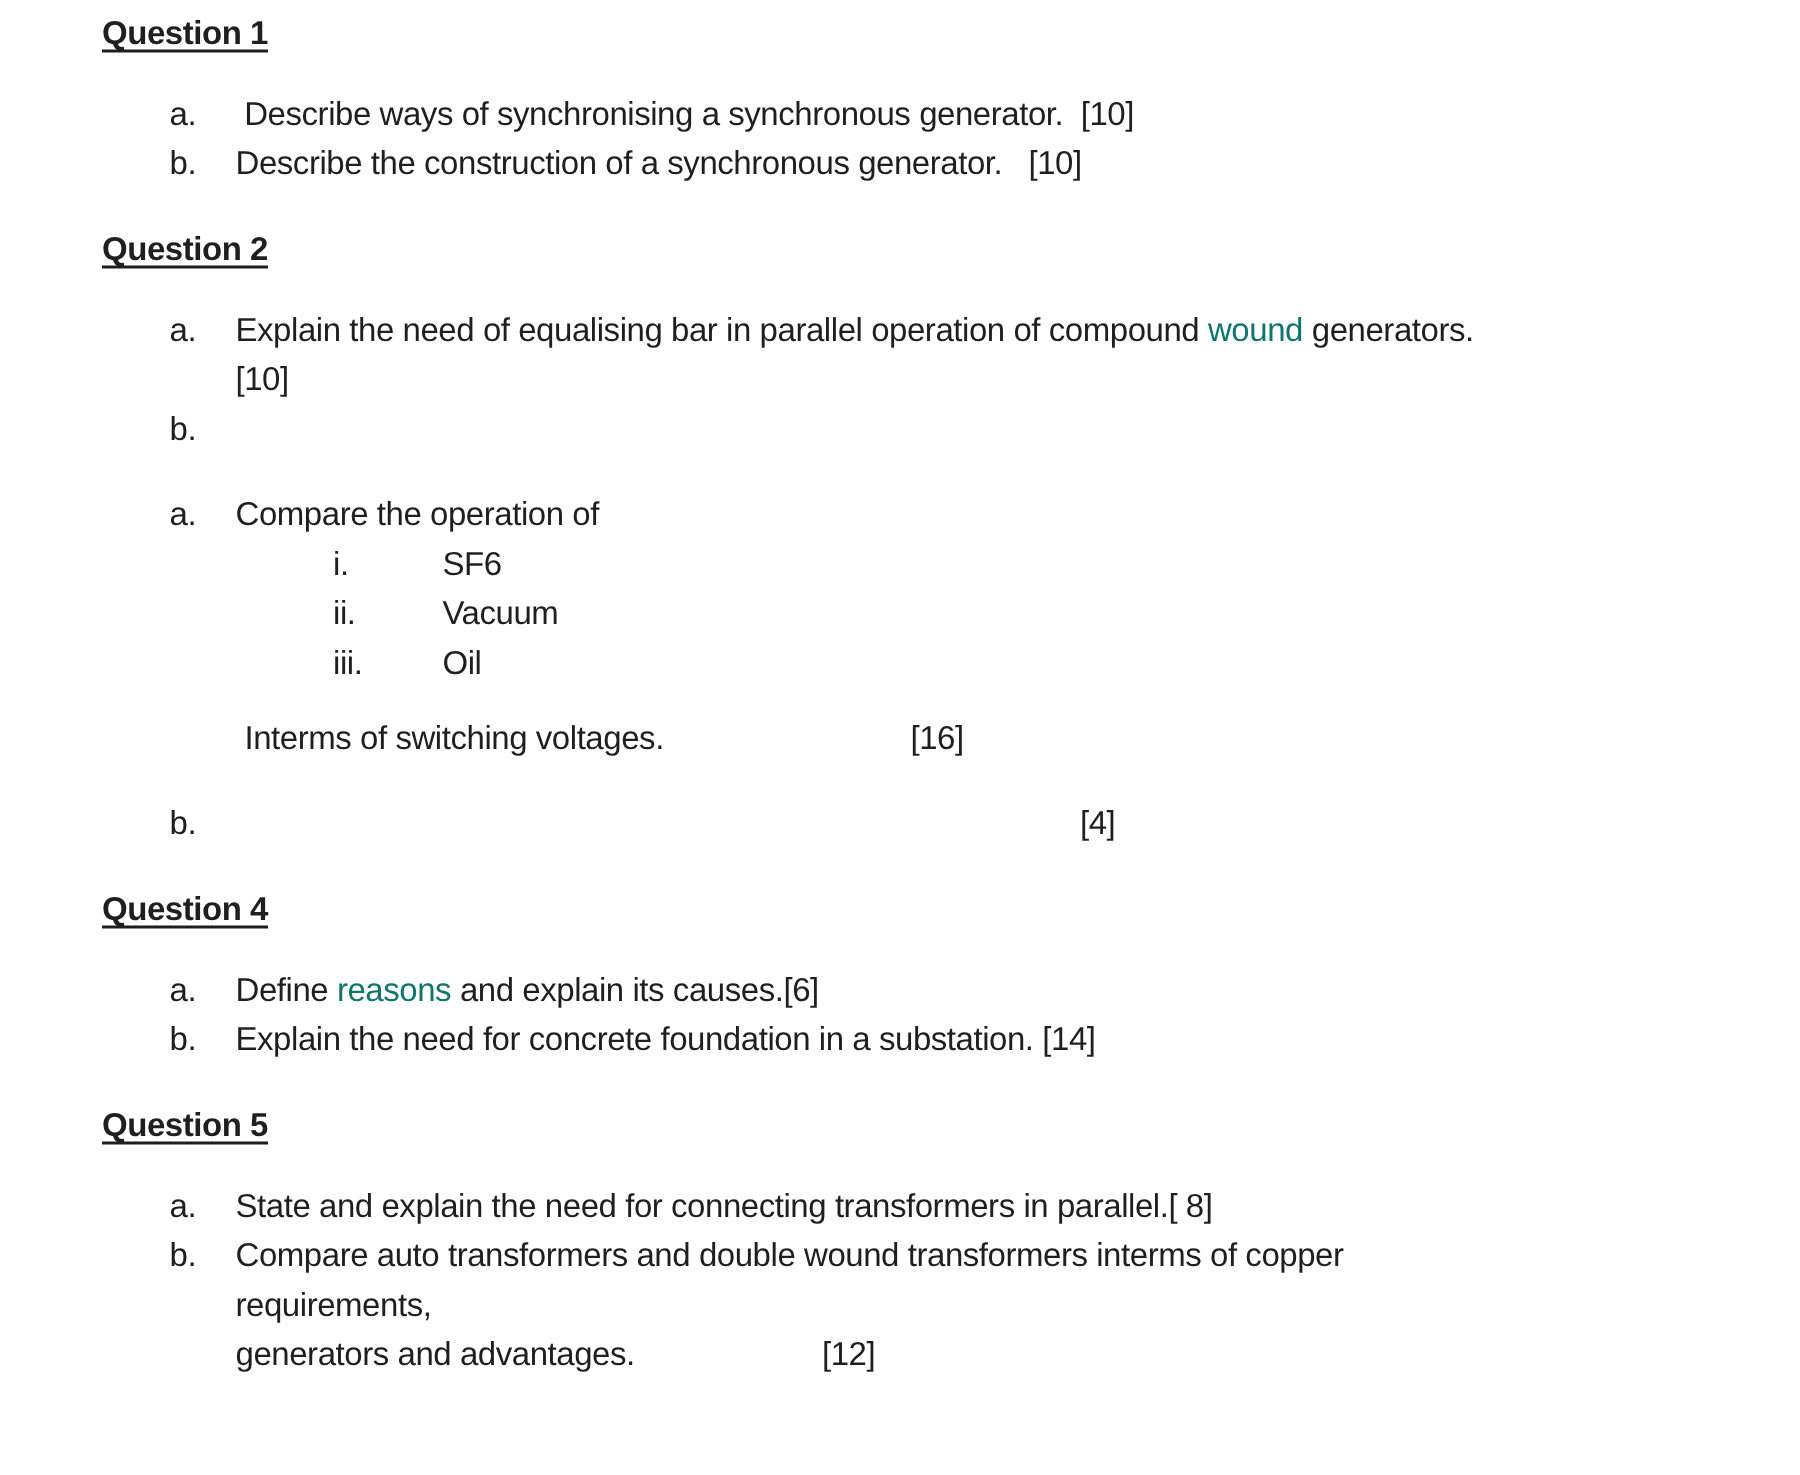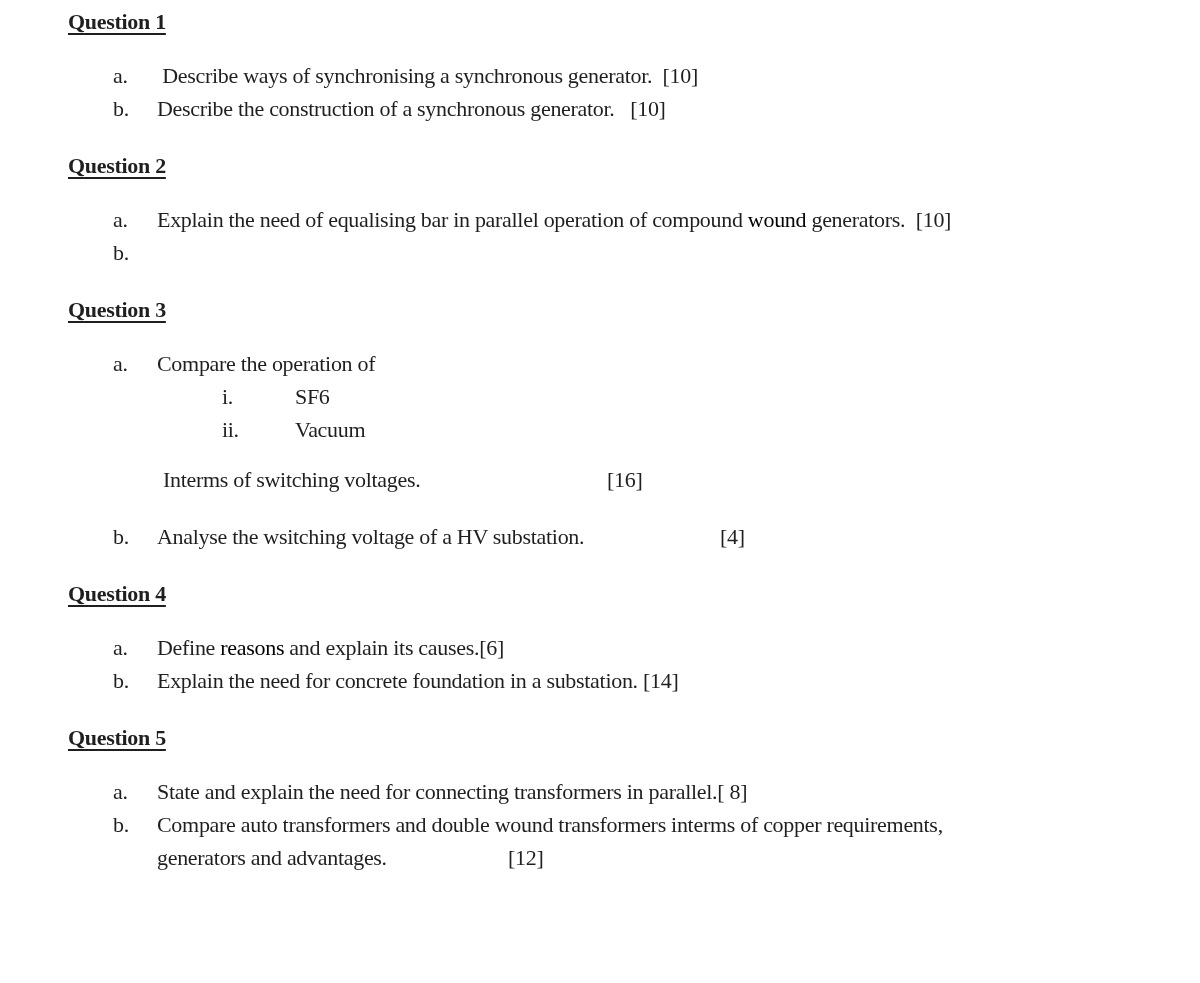--- a/index.html
+++ b/index.html
@@ -2,49 +2,49 @@
 <html><head>
 <meta charset="utf-8">
 <style>
   html,body{margin:0;padding:0;background:#ffffff;}
   .page{
     position:relative;
     width:989px;height:983px;
     box-sizing:border-box;
     background:#ffffff;
     padding:5px 0 0 68px;
-    font-family:Liberation Serif, serif;
+    font-family:Liberation Sans, sans-serif;
     font-size:22px;
     line-height:33px;
     letter-spacing:-0.3px;
     color:#1f1f1f;
     overflow:hidden;
   }
   .qheading{
     font-weight:bold;
     display:inline-block;
     text-decoration:underline;
     text-decoration-thickness:2px;
     text-underline-offset:4px;
   }
   .question + .question{margin-top:24px;}
   .qlist{margin-top:21px;}
   .item{display:flex;padding-left:45px;position:relative;}
   .marker{flex:0 0 44px;white-space:pre;}
   .itext{white-space:pre-wrap;}
   .seg{white-space:pre-wrap;}
-  .red{color:#000000;}
+  .red{color:#0f766e;}
   .roman{display:flex;padding-left:154px;}
   .marker-roman{flex:0 0 73px;white-space:pre;}
   .note-line{position:relative;padding-left:95px;margin-top:17px;}
   .item-gap{margin-top:24px;}
   .mark-abs{position:absolute;top:0;white-space:pre;}
   .mark-16{left:539px;}
   .mark-4{left:652px;}
-  .mark-12{left:440px;text-align:right;}
+  .mark-12{left:480px;text-align:right;}
   .cont-line{position:relative;padding-left:89px;}
 </style>
 </head>
 <body>
 
 <div class="page">
 
   <div class="question">
     <div>
       <span class="qheading">Question 1</span>
@@ -70,43 +70,43 @@
         <span class="marker">a.</span>
         <span class="itext"><span class="seg">Explain the need of equalising bar in parallel operation of compound </span><span class="seg red">wound</span><span class="seg"> generators.  [10]</span></span>
       </div>
       <div class="item">
         <span class="marker">b.</span>
       </div>
     </div>
   </div>
 
   <div class="question">
-    <div>
-      <span class="qheading">Question 3</span>
-    </div>
     <div class="qlist">
       <div class="item">
         <span class="marker">a.</span>
         <span class="itext"><span class="seg">Compare the operation of</span></span>
       </div>
       <div class="roman">
         <span class="marker-roman">i.</span>
         <span class="seg">SF6</span>
       </div>
       <div class="roman">
         <span class="marker-roman">ii.</span>
         <span class="seg">Vacuum</span>
       </div>
+      <div class="roman">
+        <span class="marker-roman">iii.</span>
+        <span class="seg">Oil</span>
+      </div>
       <div class="note-line">
         <span class="seg">Interms of switching voltages.</span>
         <span class="mark-abs mark-16">[16]</span>
       </div>
       <div class="item item-gap">
         <span class="marker">b.</span>
-        <span class="itext"><span class="seg">Analyse the wsitching voltage of a HV substation.</span></span>
         <span class="mark-abs mark-4">[4]</span>
       </div>
     </div>
   </div>
 
   <div class="question">
     <div>
       <span class="qheading">Question 4</span>
     </div>
     <div class="qlist">

